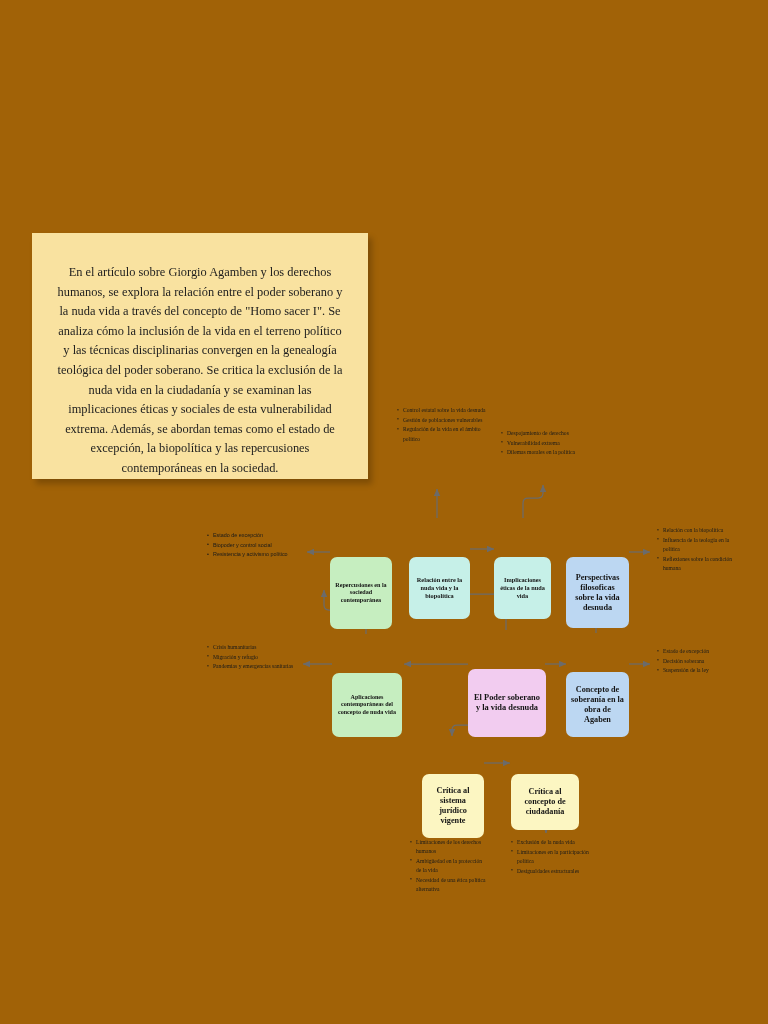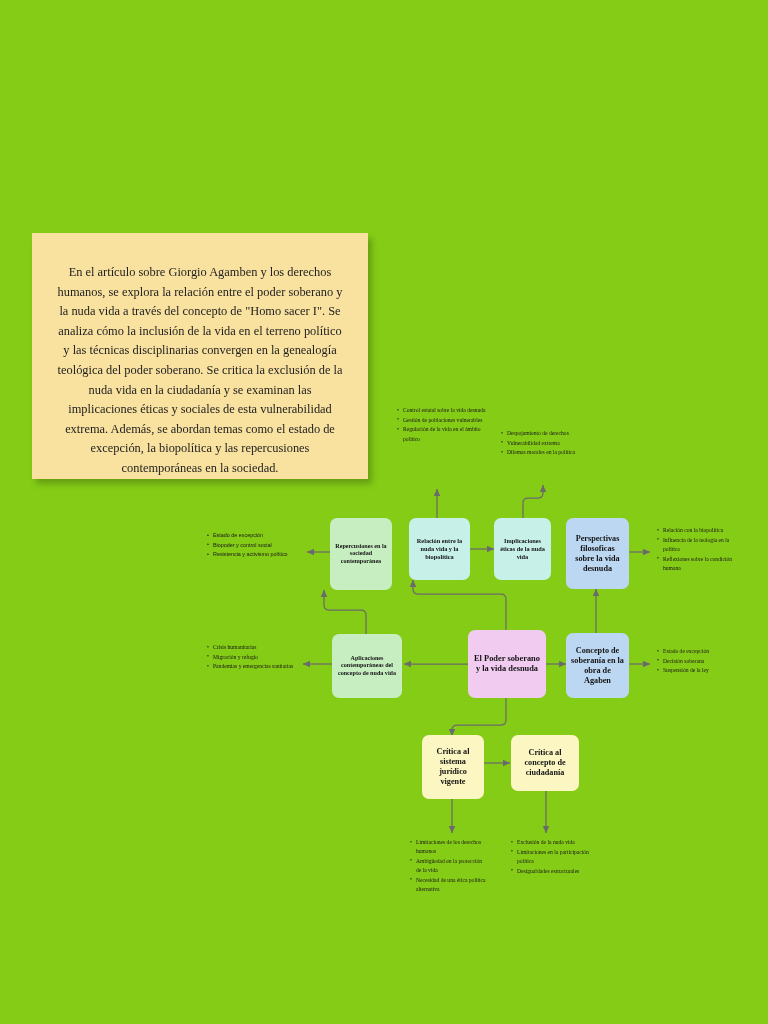--- a/index.html
+++ b/index.html
@@ -10,21 +10,21 @@
   body {
     width: 768px;
     height: 1024px;
     position: relative;
     font-family: "Liberation Serif", serif;
     overflow: hidden;
   }
   #page {
     position: absolute;
     inset: 0;
-    background: #84cc16;
+    background: #a16207;
   }
 
   
   #summary-card {
     position: absolute;
     left: 32px;
     top: 233px;
     width: 336px;
     height: 246px;
     background: #f9e2a0;
@@ -48,20 +48,21 @@
     border-radius: 7px;
     display: flex;
     align-items: center;
     justify-content: center;
     text-align: center;
     font-family: "Liberation Serif", serif;
     font-weight: bold;
     color: #141414;
     padding: 3px 4px;
     line-height: 1.22;
+    margin-top: 39px;
   }
   .node.green   { background: #c6eec0; }
   .node.cyan    { background: #c6f0e8; }
   .node.blue    { background: #bcd7f2; }
   .node.pink    { background: #f2ccf0; }
   .node.yellow  { background: #fcf6c2; }
 
   
   .bullets {
     position: absolute;

